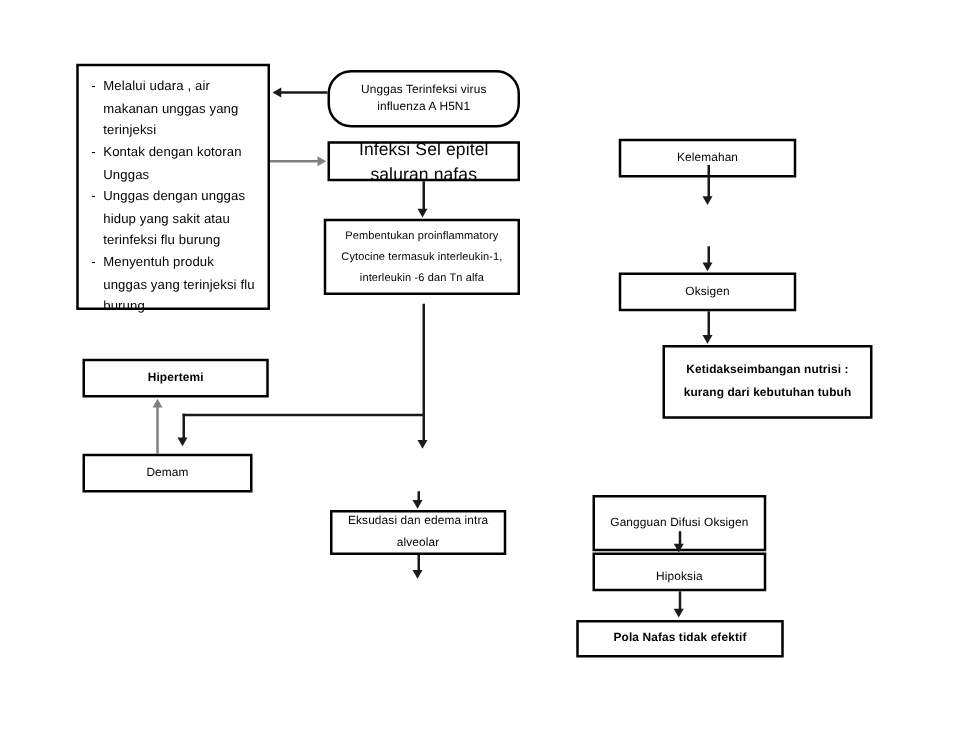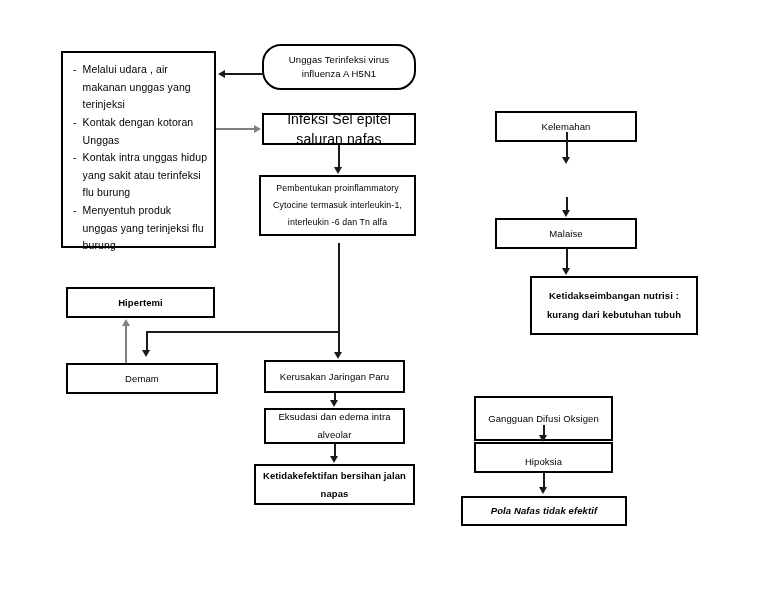--- a/index.html
+++ b/index.html
@@ -89,82 +89,76 @@
     <div class="li">
       <span class="dash">-</span>
       <span class="txt">Melalui udara , air makanan unggas yang terinjeksi</span>
     </div>
     <div class="li">
       <span class="dash">-</span>
       <span class="txt">Kontak dengan kotoran Unggas</span>
     </div>
     <div class="li">
       <span class="dash">-</span>
-      <span class="txt">Kontak intra unggas hidup yang sakit atau terinfeksi flu burung</span>
+      <span class="txt">Unggas dengan unggas hidup yang sakit atau terinfeksi flu burung</span>
     </div>
     <div class="li">
       <span class="dash">-</span>
       <span class="txt">Menyentuh produk unggas yang terinjeksi flu burung</span>
     </div>
   </div>
 
-  <div class="node" style="left:262px; top:44px; width:154px; height:46px;border-radius:19px;">
+  <div class="node" style="left:262px; top:56px; width:154px; height:46px;border-radius:19px;">
     <span class="lbl">Unggas Terinfeksi virus influenza A H5N1</span>
   </div>
 
   <div class="node" style="left:262px; top:113px; width:154px; height:32px; font-size:14px;">
     <span class="lbl">Infeksi Sel epitel saluran nafas</span>
   </div>
 
   <div class="node" style="left:259px; top:175px; width:157px; height:61px; font-size:8.8px; line-height:1.9;">
     <span class="lbl">Pembentukan proinflammatory Cytocine termasuk interleukin-1, interleukin -6 dan Tn alfa</span>
   </div>
 
   <div class="node bold" style="left:66px; top:287px; width:149px; height:31px;">
     <span class="lbl">Hipertemi</span>
   </div>
 
-  <div class="node" style="left:66px; top:363px; width:152px; height:31px;text-align:right;">
+  <div class="node" style="left:66px; top:363px; width:136px; height:31px;text-align:right;">
     <span class="lbl">Demam</span>
   </div>
 
-  <div class="node" style="left:264px; top:360px; width:141px; height:33px;">
-    <span class="lbl">Kerusakan Jaringan Paru</span>
-  </div>
 
   <div class="node" style="left:264px; top:408px; width:141px; height:36px; line-height:1.85;">
     <span class="lbl">Eksudasi dan edema intra alveolar</span>
   </div>
 
-  <div class="node bold" style="left:254px; top:464px; width:161px; height:41px; line-height:1.85;">
-    <span class="lbl">Ketidakefektifan bersihan jalan napas</span>
-  </div>
 
   <div class="node" style="left:495px; top:111px; width:142px; height:31px;">
     <span class="lbl">Kelemahan</span>
   </div>
 
 
   <div class="node" style="left:495px; top:218px; width:142px; height:31px;">
-    <span class="lbl">Malaise</span>
+    <span class="lbl">Oksigen</span>
   </div>
 
   <div class="node bold" style="left:502px; top:276px; width:168px; height:59px; line-height:1.95;margin-left:28px;">
     <span class="lbl">Ketidakseimbangan nutrisi : kurang dari kebutuhan tubuh</span>
   </div>
 
   <div class="node" style="left:474px; top:396px; width:139px; height:45px;">
     <span class="lbl">Gangguan Difusi Oksigen</span>
   </div>
 
   <div class="node" style="left:474px; top:442px; width:139px; height:31px;align-items:flex-end;">
     <span class="lbl">Hipoksia</span>
   </div>
 
-  <div class="node bold" style="left:461px; top:496px; width:166px; height:30px;font-style:italic;">
+  <div class="node bold" style="left:461px; top:496px; width:166px; height:30px;">
     <span class="lbl">Pola Nafas tidak efektif</span>
   </div>
 
   <div class="conn hline" style="left:224px; top:73px; width:38px;"></div>
   <div class="arrow left" style="left:218px; top:70px;"></div>
 
   <div class="conn hline grey" style="left:216px; top:128px; width:40px;"></div>
   <div class="arrow right" style="left:254px; top:125px;"></div>
 
   <div class="conn vline" style="left:338px; top:145px; height:23px;"></div>

